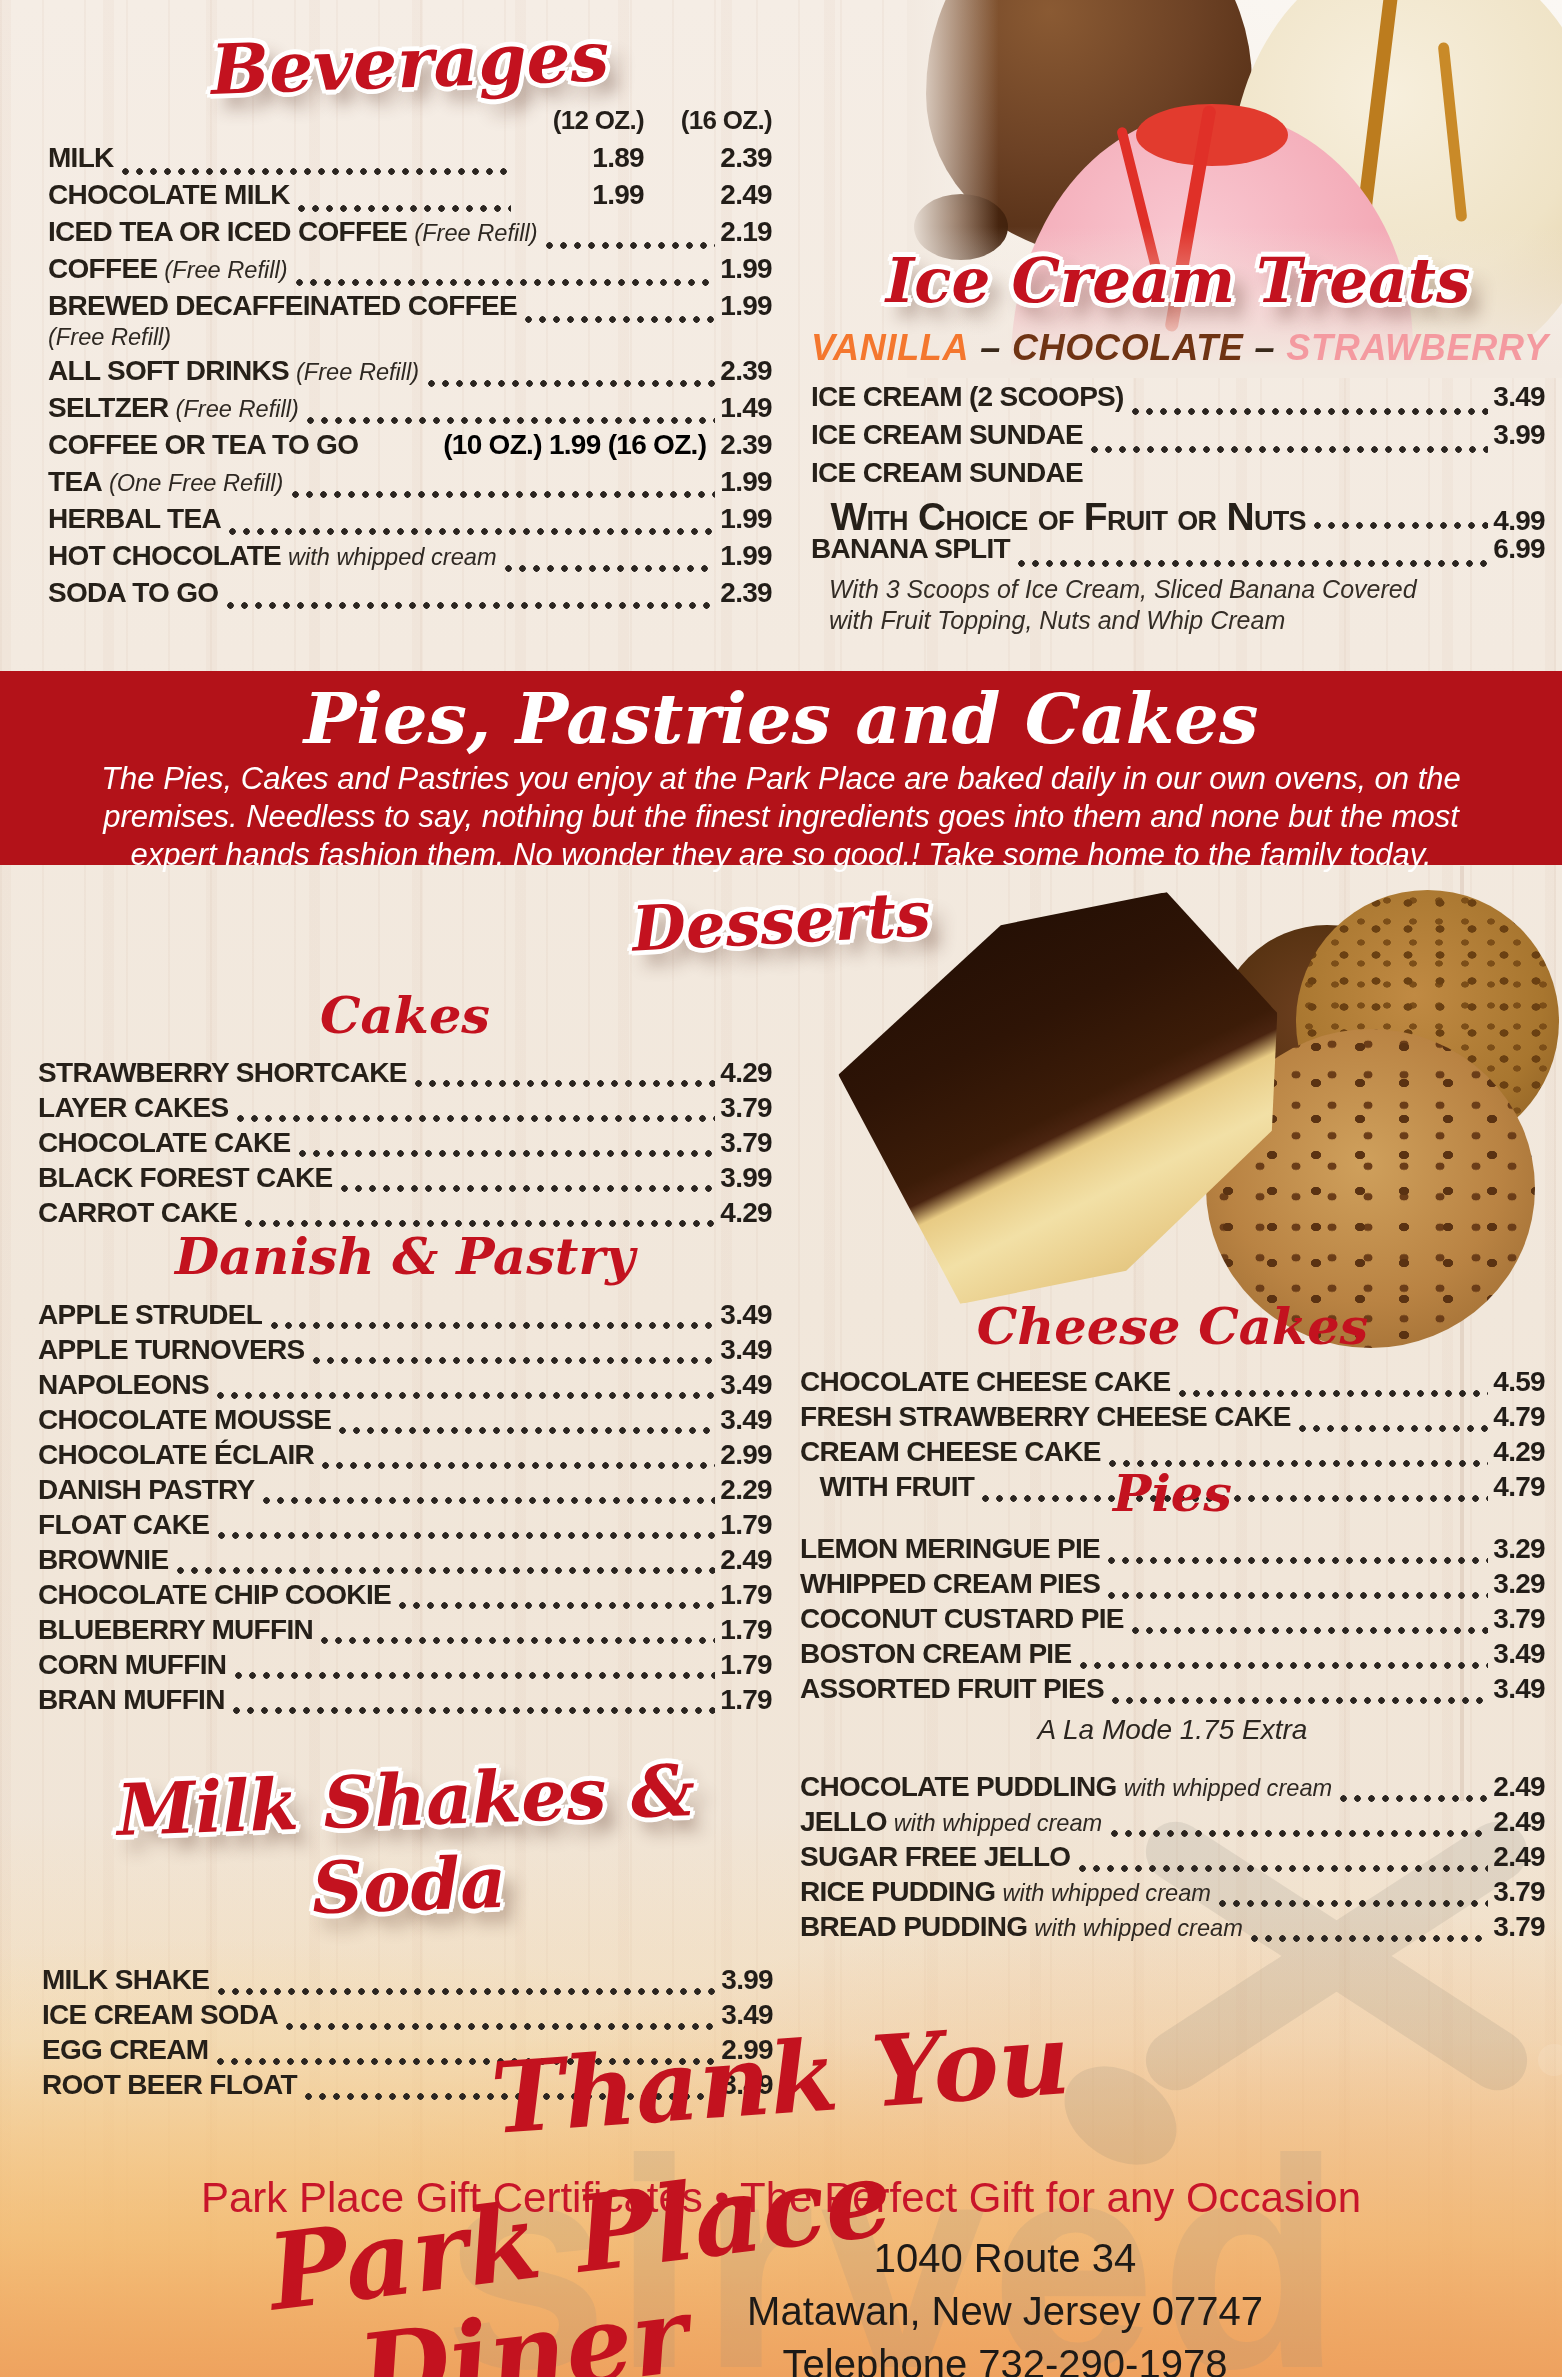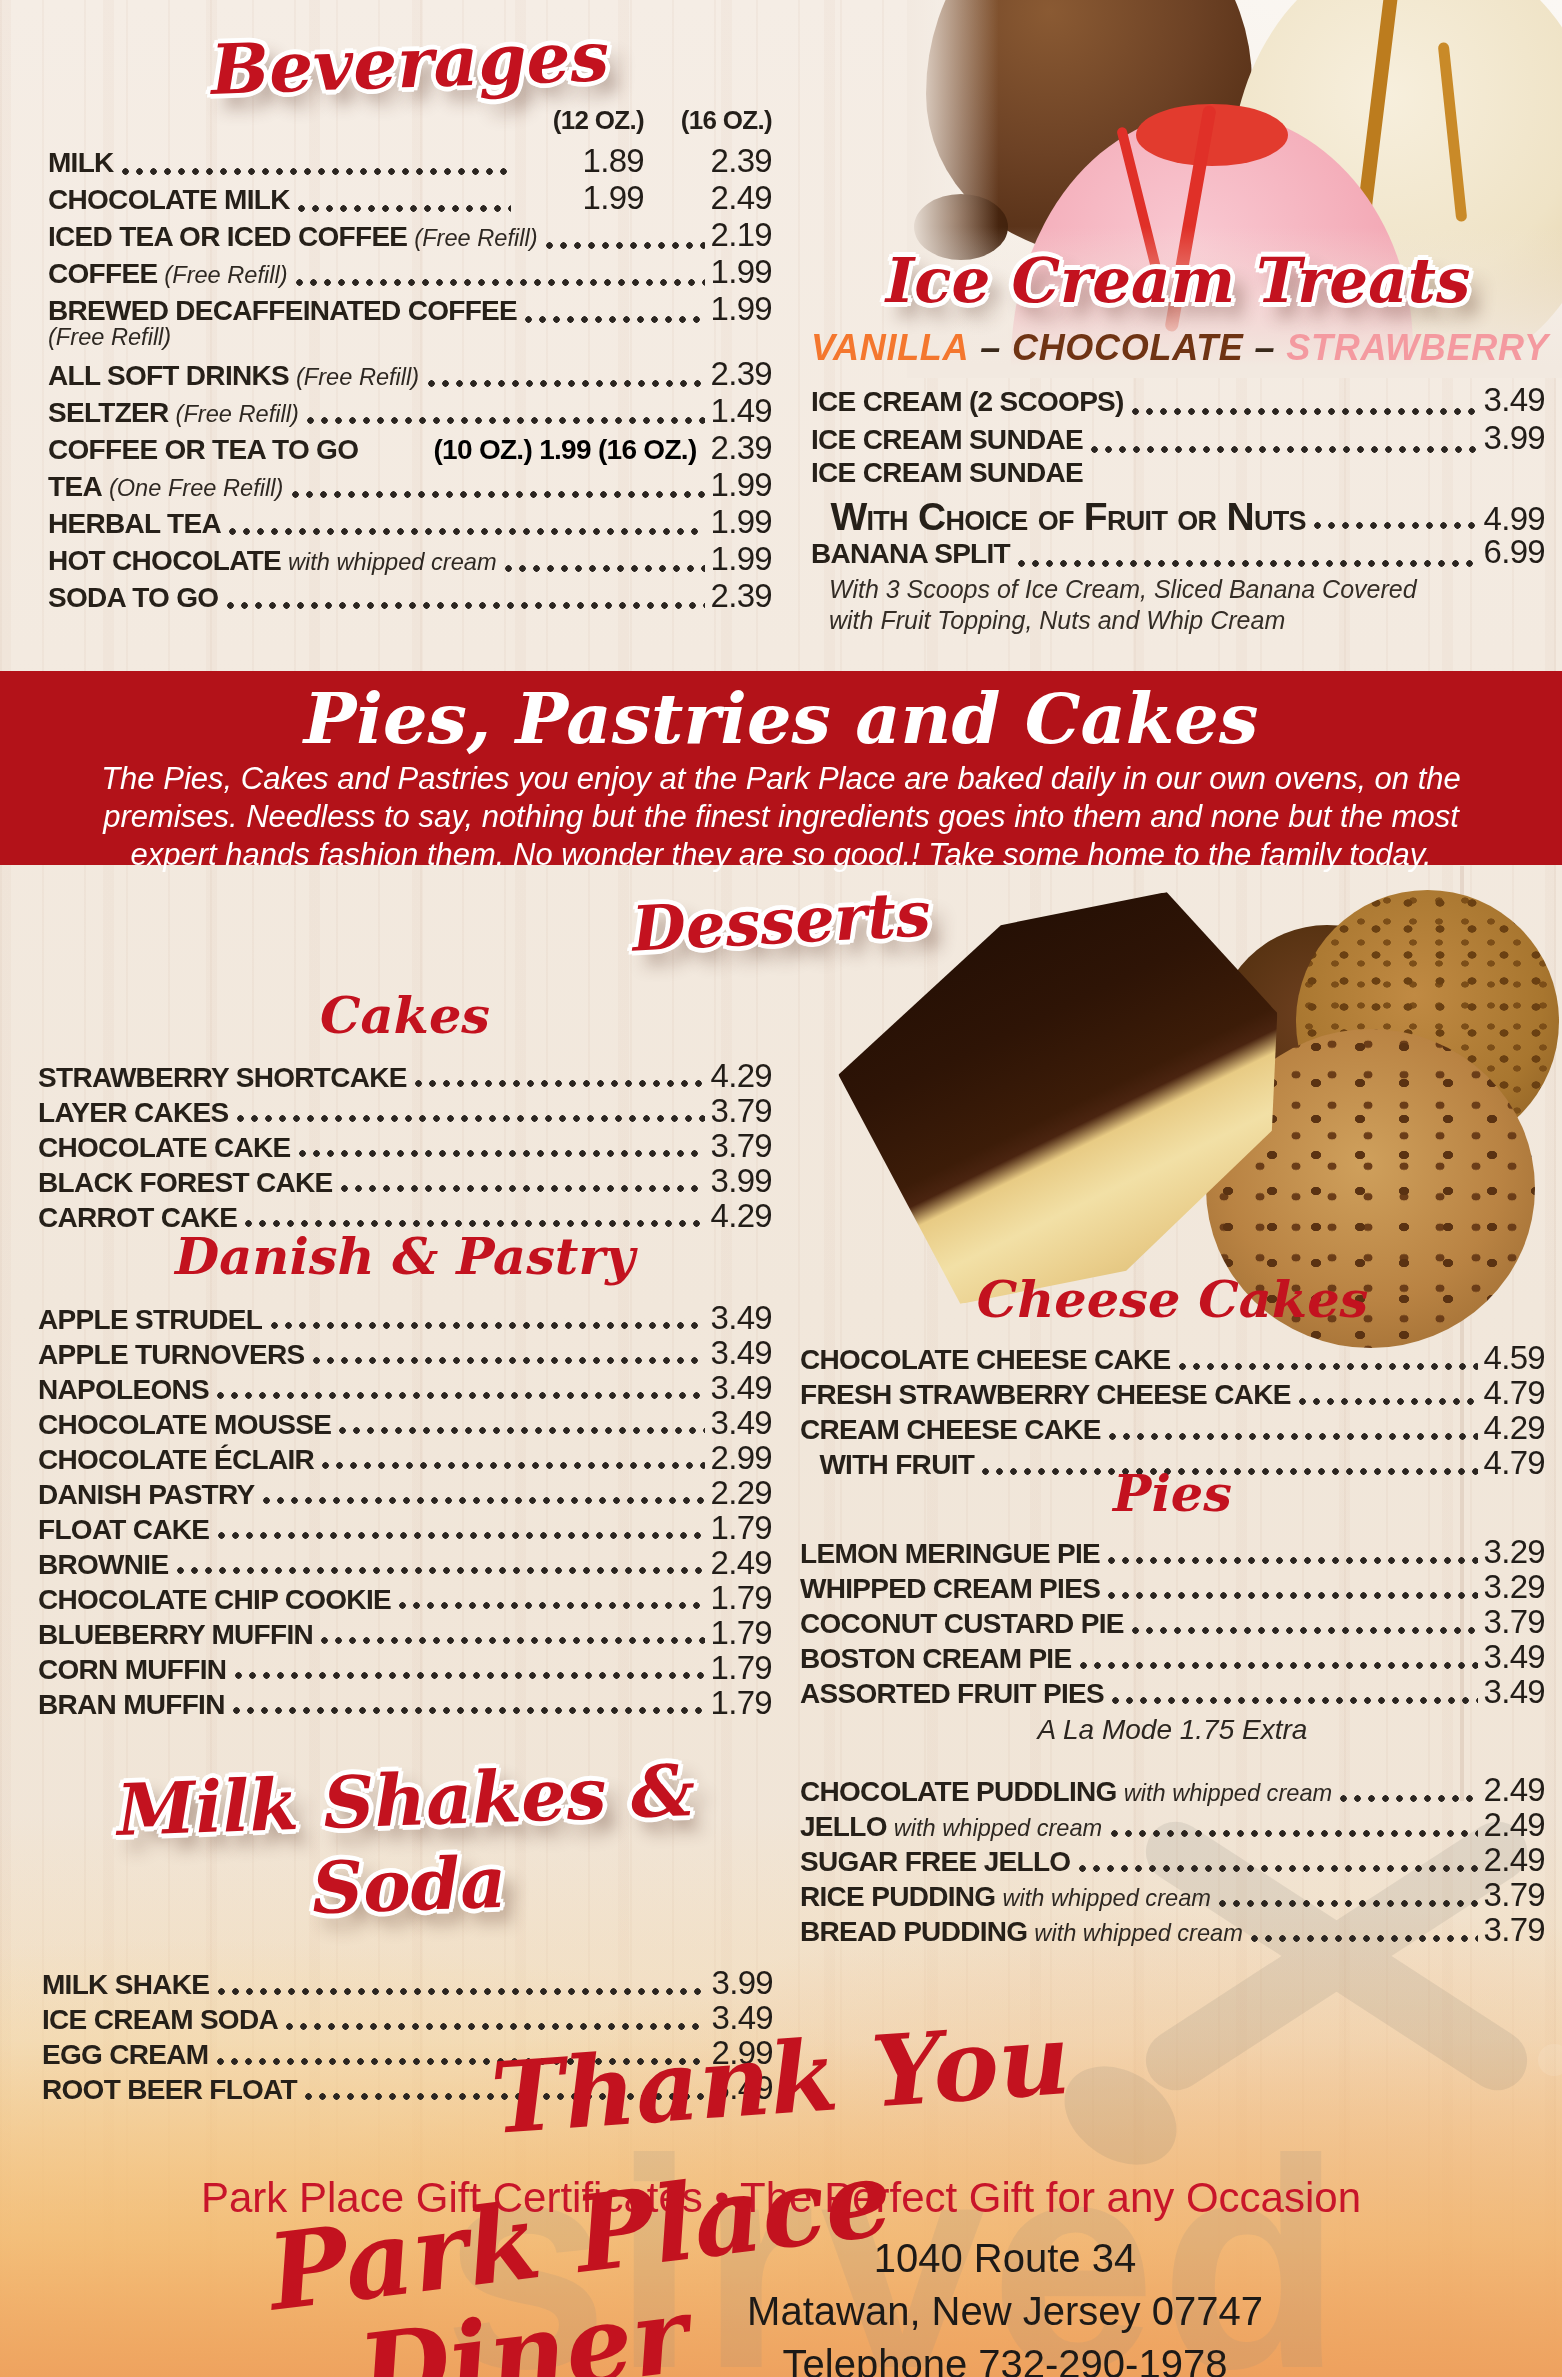--- a/index.html
+++ b/index.html
@@ -14,21 +14,21 @@
   .script{font-family:"DejaVu Serif",serif;font-style:italic;font-weight:700;color:#c3121f;}
   .owhite{text-shadow:-4.8px 0 0 #fff,4.8px 0 0 #fff,0 -4.8px 0 #fff,0 4.8px 0 #fff,
     -3.5px -3.5px 0 #fff,3.5px 3.5px 0 #fff,-3.5px 3.5px 0 #fff,3.5px -3.5px 0 #fff,
     11px 14px 16.6px rgba(80,40,25,.45);}
   h2{margin:0;text-align:center;}
   .sec{position:absolute;z-index:3;}
   
   .mrow{display:flex;align-items:baseline;}
   .nm{font-weight:700;font-size:28px;letter-spacing:-0.7px;color:#262019;white-space:nowrap;}
   .nt{font-style:italic;font-size:23.6px;margin-left:7px;color:#2e2822;white-space:nowrap;}
-  .pr{font-weight:400;font-size:33px;letter-spacing:-0.7px;color:#221d18;}
+  .pr{font-weight:700;font-size:28px;letter-spacing:-0.7px;color:#221d18;}
   .pcol{width:128px;text-align:right;flex:none;}
   .dots{flex:1;min-width:16.6px;height:9px;margin:0 5.5px 3.5px 8.3px;align-self:flex-end;
     background-image:radial-gradient(circle at 3.5px 4.5px,#2b2520 3px,rgba(0,0,0,0) 3.5px);
     background-size:14px 9px;background-repeat:repeat-x;}
   .spacer{flex:1;}
   .mid{font-weight:700;font-size:28px;letter-spacing:-0.7px;margin-right:14px;white-space:nowrap;}
   .s53 .mrow{height:37px}.s55 .mrow{height:38px}.s51 .mrow{height:35px}.s50 .mrow{height:35px}
   .sizes{justify-content:flex-end;height:35px;margin-top:4.2px;}
   .sz{font-weight:700;font-size:26px;width:128px;text-align:right;letter-spacing:-0.7px;color:#241f1a;}
   .subrow{height:30.5px !important;margin-top:-2.8px;}
@@ -49,21 +49,21 @@
   #banner{left:0;top:671px;width:1562px;height:194px;background:#b31219;text-align:center;}
   #banner h2{font-size:70px;line-height:1.05;color:#ffffff;padding-top:11px;}
   #banner p{margin:4.2px auto 0;width:1379px;font-style:italic;font-size:31px;line-height:38px;color:#fff;}
   #des-title{left:0;top:885px;width:1562px;text-align:center;}
   #des-title h2{font-size:62px;transform:rotate(-3deg);display:inline-block;}
   #cakes{left:38px;top:982px;width:734px;}
   #cakes h2,#danish h2,#cheese h2,#pies h2{font-size:51px;line-height:1.3;}
   #cakes .list{margin-top:8.3px}
   #danish{left:38px;top:1223px;width:734px;}
   #danish .list{margin-top:9.7px}
-  #cheese{left:800px;top:1266px;width:745px;}
+  #cheese{left:800px;top:1293px;width:745px;}
   #cheese .list{margin-top:7px}
   #pies{left:800px;top:1460px;width:745px;}
   #pies .list{margin-top:7px}
   #pudd{left:800px;top:1771px;width:745px;}
   #shakes{left:42px;top:1758px;width:731px;}
   #shakes h2{font-size:71px;line-height:1.2;transform:rotate(-2deg);}
   #shakes .list{margin-top:36px;}
   #thanks{left:0;top:2021px;width:1562px;text-align:center;}
   #thanks .t{display:inline-block;font-size:98px;transform:rotate(-4deg);}
   #gift{left:0;top:2174px;width:1562px;text-align:center;font-size:42px;color:#c8152a;}

